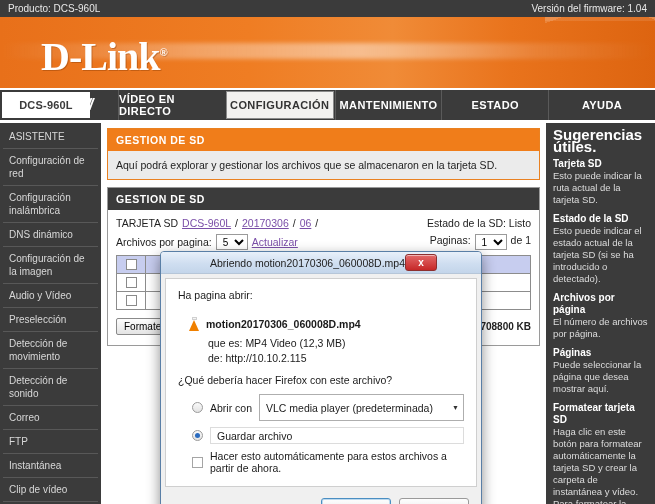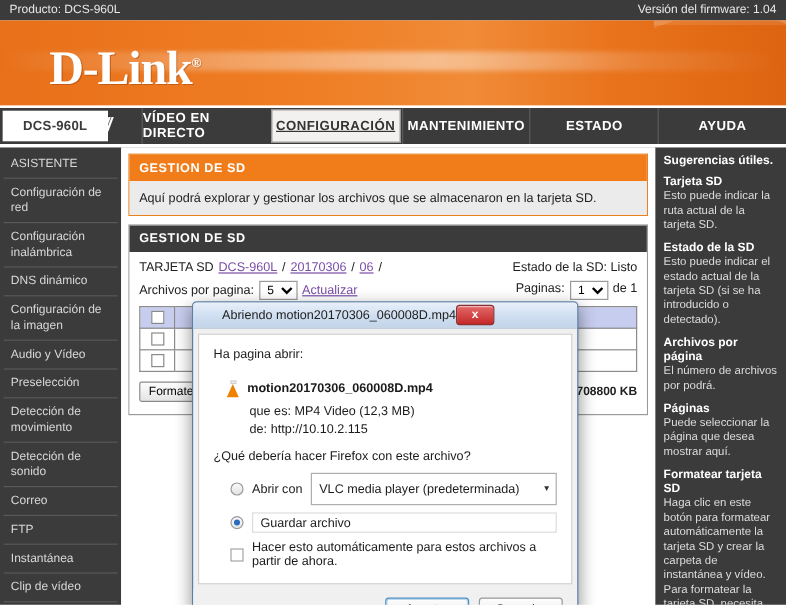--- a/index.html
+++ b/index.html
@@ -54,38 +54,38 @@
   .nav .slashes{
     width:24px;display:flex;align-items:center;color:#fff;font-weight:bold;
     font-size:16px;font-style:italic;letter-spacing:-2px;margin-left:-6px;
   }
   .nav .spacer{flex:0 0 10px;}
   .nav .tab{
     flex:1;display:flex;align-items:center;justify-content:center;
     color:#fff;font-size:11px;font-weight:bold;letter-spacing:.4px;
     border-left:1px solid #5a5a5a;cursor:pointer;
   }
-  .nav .tab.active{background:#f2f1ef;color:#333;border:1px solid #8a8a8a;margin:1px;text-decoration:underline;}
+  .nav .tab.active{background:#f2f1ef;color:#333;border:1px solid #8a8a8a;margin:1px;}
   
   .page{display:flex;height:386px;}
   .sidebar{
     width:101px;background:#3b3b3b;padding:2px 3px 0 3px;box-sizing:border-box;
   }
   .sidebar .item{
     color:#d8d8d8;font-size:10px;padding:5px 6px;border-bottom:1px solid #585858;
     line-height:13px;cursor:pointer;
   }
   .content{
     flex:1;background:#fff;padding:5px 6px 0 6px;box-sizing:border-box;position:relative;
   }
   .helpbar{
     width:109px;background:#3b3b3b;color:#ddd;font-size:9.5px;
     padding:6px 7px;box-sizing:border-box;line-height:12px;overflow:hidden;
   }
-  .helpbar .h-title{font-weight:bold;color:#fff;font-size:10px;margin-bottom:5px;}
+  .helpbar .h-title{font-weight:bold;color:#fff;font-size:15px;margin-bottom:5px;}
   .helpbar .h-sec{margin-bottom:7px;}
   .helpbar .h-sec b{display:block;color:#fff;font-size:10px;}
   
   .panel{border:1px solid #e98121;margin-bottom:7px;}
   .panel-head{
     background:#f07d1a;color:#fff;font-weight:bold;font-size:10.5px;
     padding:5px 8px;letter-spacing:.5px;
   }
   .panel-body{background:#ebebeb;padding:8px;font-size:10.5px;color:#222;}
   .panel2{border:1px solid #9a9a9a;}
@@ -115,23 +115,23 @@
   }
   .totalline{font-size:10px;font-weight:bold;}
   
   .dlg{
     position:absolute;left:160px;top:251px;width:320px;
     background:#f0f0f0;border:1px solid #5a7fa6;border-radius:4px;
     box-shadow:0 5px 14px rgba(0,0,0,.45);
     font-size:10.5px;color:#1b1b1b;overflow:hidden;
   }
   .dlg-title{
-    height:21px;display:flex;align-items:center;justify-content:flex-start;
+    height:21px;display:flex;align-items:center;justify-content:center;
     background:linear-gradient(#e8f0fa,#cfdef0 55%,#c3d5ea);
-    padding:0 3px 0 24px;font-size:10.5px;color:#222;
+    padding:0 3px 0 8px;font-size:10.5px;color:#222;
     border-bottom:1px solid #b6c6d8;
   }
   .dlg-close{
     width:30px;height:15px;border-radius:3px;border:1px solid #8c2f2f;
     background:linear-gradient(#e36a6a,#c62828);
     color:#fff;font-size:10px;font-weight:bold;display:flex;
     align-items:center;justify-content:center;cursor:pointer;
     box-shadow:inset 0 1px 0 rgba(255,255,255,.5);
   }
   .dlg-inner{background:#fff;margin:4px;border:1px solid #cfcfcf;padding:10px 12px 12px 12px;}
@@ -311,21 +311,21 @@
     <div class="h-sec">
       <b>Tarjeta SD</b>
       <span>Esto puede indicar la ruta actual de la tarjeta SD.</span>
     </div>
     <div class="h-sec">
       <b>Estado de la SD</b>
       <span>Esto puede indicar el estado actual de la tarjeta SD (si se ha introducido o detectado).</span>
     </div>
     <div class="h-sec">
       <b>Archivos por página</b>
-      <span>El número de archivos por podrá.</span>
+      <span>El número de archivos por página.</span>
     </div>
     <div class="h-sec">
       <b>Páginas</b>
       <span>Puede seleccionar la página que desea mostrar aquí.</span>
     </div>
     <div class="h-sec">
       <b>Formatear tarjeta SD</b>
       <span>Haga clic en este botón para formatear automáticamente la tarjeta SD y crear la carpeta de instantánea y vídeo. Para formatear la tarjeta SD, necesita desactivar primero la grabación SD.</span>
     </div>
 

